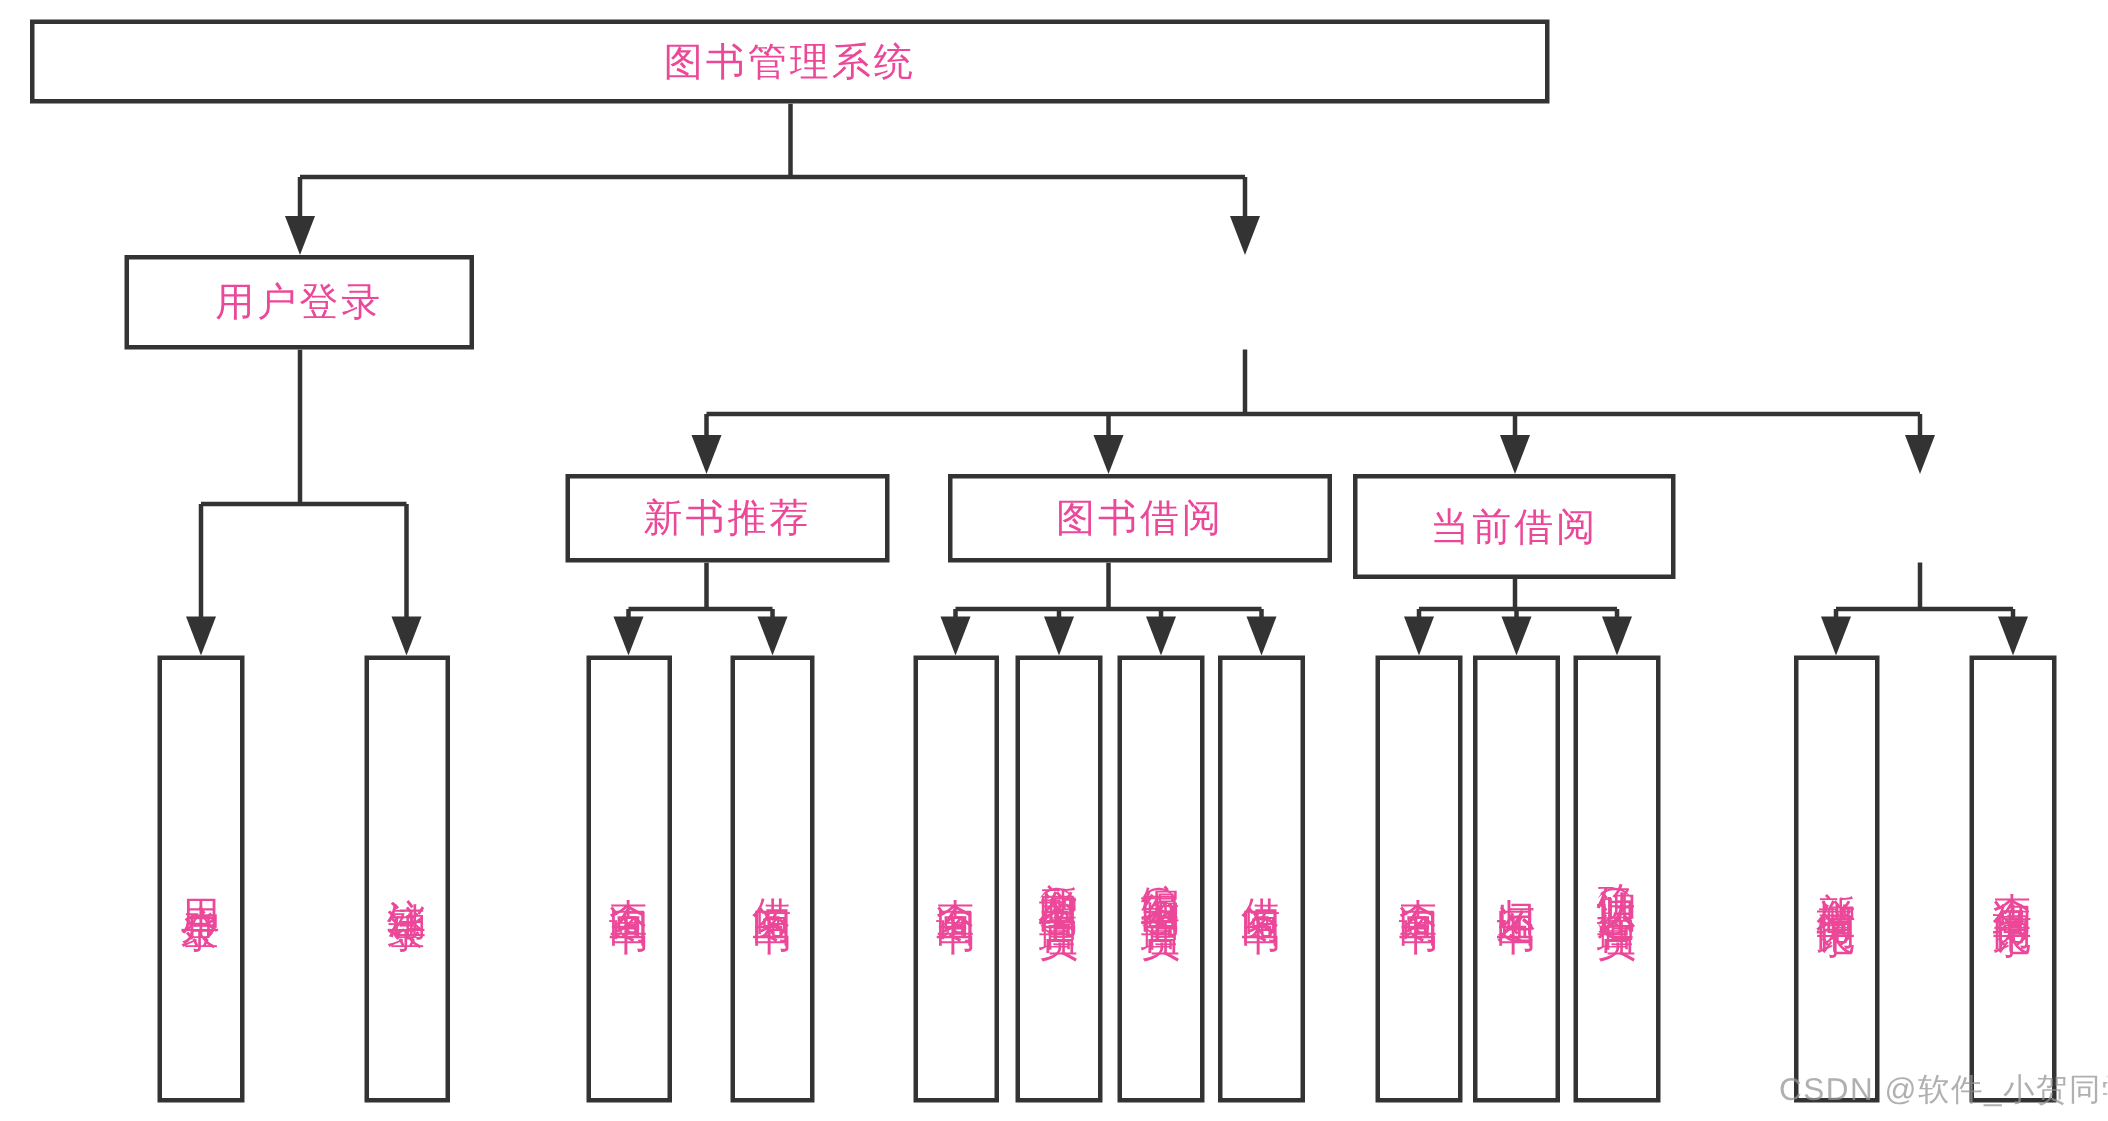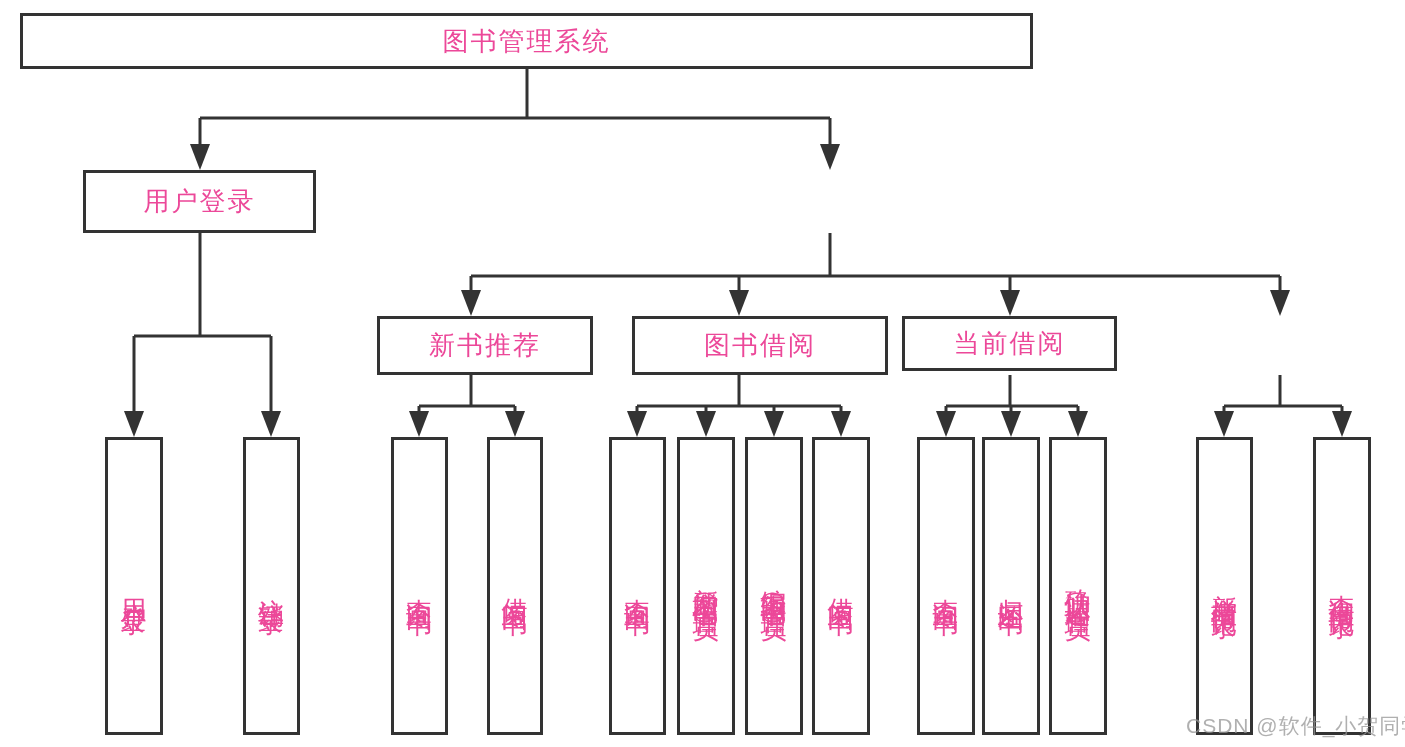--- a/index.html
+++ b/index.html
@@ -118,21 +118,21 @@
       <polygon points="1332,411 1352,411 1342,437"></polygon>
     </g>
   </svg>
 
   <div class="node" style="left:20px;top:13px;width:1013px;height:56px;">图书管理系统</div>
 
   <div class="node" style="left:83px;top:170px;width:233px;height:63px;">用户登录</div>
 
   <div class="node" style="left:363px;top:316px;width:216px;height:59px;margin-left:14px;">新书推荐</div>
   <div class="node" style="left:632px;top:316px;width:256px;height:59px;">图书借阅</div>
-  <div class="node" style="left:902px;top:316px;width:215px;height:55px;">当前借阅</div>
+  <div class="node" style="left:902px;top:316px;width:215px;height:70px;">当前借阅</div>
 
   <div class="node leaf" style="left:105px;top:437px;width:58px;height:298px;">用户登录</div>
   <div class="node leaf" style="left:243px;top:437px;width:57px;height:298px;">注销登录</div>
 
   <div class="node leaf" style="left:391px;top:437px;width:57px;height:298px;">查询图书</div>
   <div class="node leaf" style="left:487px;top:437px;width:56px;height:298px;">借阅图书</div>
 
   <div class="node leaf" style="left:609px;top:437px;width:57px;height:298px;">查询图书</div>
   <div class="node leaf" style="left:677px;top:437px;width:58px;height:298px;">新增图书（管理员）</div>
   <div class="node leaf" style="left:745px;top:437px;width:58px;height:298px;">编辑图书（管理员）</div>

